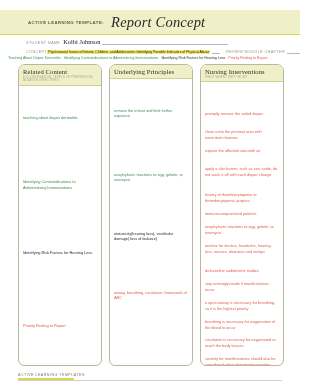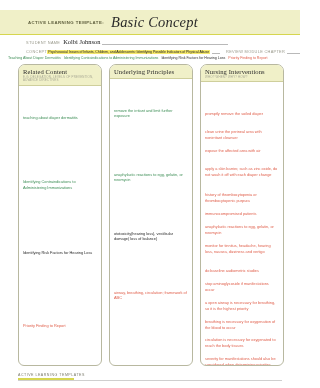--- a/index.html
+++ b/index.html
@@ -112,21 +112,21 @@
   .footer-rule{height:1.2px;background:#d6d64f;width:56px;}
   .footer-rule2{height:.5px;background:#cfcfcf;width:264px;margin-top:0;}
 </style>
 </head>
 <body>
 
 <div class="page">
 
   <div class="banner">
     <span class="banner-label">ACTIVE LEARNING TEMPLATE:</span>
-    <span class="banner-title">Basic Concept</span>
+    <span class="banner-title">Report Concept</span>
   </div>
 
   <div class="meta">
     <div class="meta-row">
       <span class="meta-key">STUDENT NAME</span>
       <span class="meta-val">Kolbi Johnson</span>
       <span class="underline u1"></span>
     </div>
     <div class="meta-row" style="margin-top:1px;">
       <span class="meta-key">CONCEPT</span>

